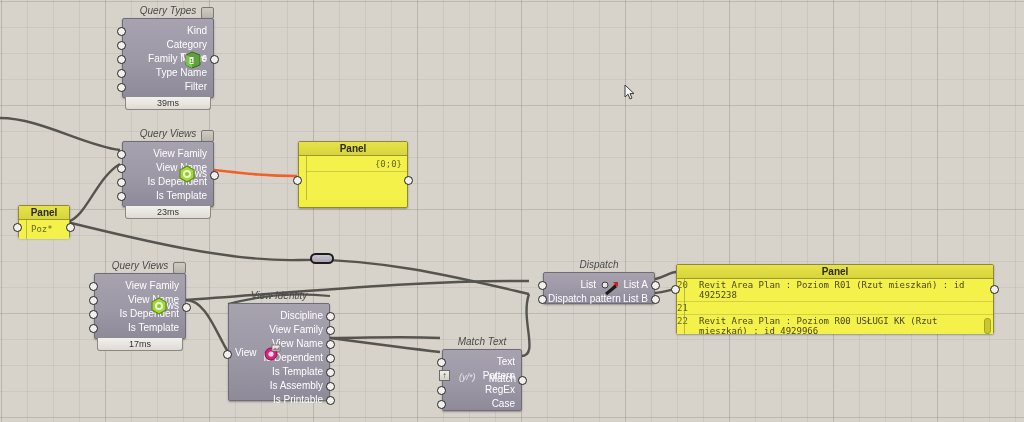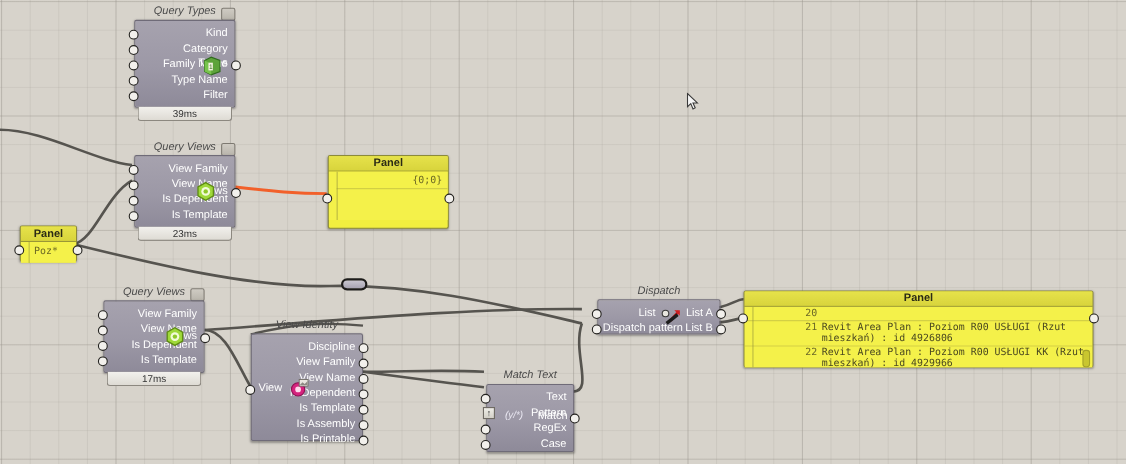--- a/index.html
+++ b/index.html
@@ -79,21 +79,21 @@
     font-size:10px;font-weight:bold;color:#2b2b16;text-align:center;
     height:13px;line-height:13px;
   }
   .panel-body{
     background:#f4f14a;position:relative;overflow:hidden;
     font-family:"DejaVu Sans Mono","Liberation Mono",monospace;
     font-size:9px;color:#4a4820;
   }
   .panel-body .gutterline{position:absolute;left:7px;top:0;bottom:0;width:1px;background:rgba(140,138,60,.55);}
   .listrow{display:flex;align-items:flex-start;padding:1px 4px 1px 0;border-bottom:1px solid rgba(150,147,60,.35);}
-  .listrow .idx{width:18px;flex:0 0 18px;text-align:right;padding-right:4px;color:#6a6726;padding-left:48px;}
+  .listrow .idx{width:18px;flex:0 0 18px;padding-right:4px;color:#6a6726;}
   .listrow .txt{flex:1 1 auto;white-space:normal;word-break:break-word;line-height:10px;}
   .vscroll{position:absolute;right:2px;width:5px;border-radius:3px;background:#c9c62f;border:1px solid #a5a228;}
   .panel-smalltext{font-family:"DejaVu Sans Mono","Liberation Mono",monospace;font-size:9px;color:#6b6824;}
 
   
   .wirepin{
     position:absolute;width:24px;height:11px;border-radius:6px;
     background:linear-gradient(to bottom,#c9c6cf,#a8a4b2);
     border:2px solid #1d1c1a;box-sizing:border-box;
   }
@@ -365,24 +365,24 @@
     <span class="port right" style="top:34px;"></span>
   </div>
 
   <div class="panel" style="left:676px;top:264px;width:318px;height:70px;">
     <div class="panel-head">Panel</div>
     <div class="panel-body" style="height:55px;">
       <div class="gutterline"></div>
 
       <div class="listrow">
         <span class="idx">20</span>
+        <span class="txt">Revit Area Plan : Poziom R01 (Rzut mieszkań) : id 4925238</span>
       </div>
       <div class="listrow">
         <span class="idx">21</span>
-        <span class="txt">Revit Area Plan : Poziom R00 USŁUGI (Rzut mieszkań) : id 4926806</span>
       </div>
       <div class="listrow">
         <span class="idx">22</span>
         <span class="txt" style="max-width:252px;">Revit Area Plan : Poziom R00 USŁUGI KK (Rzut mieszkań) : id 4929966</span>
       </div>
 
       <div class="vscroll" style="top:39px;height:14px;"></div>
     </div>
     <span class="port left" style="top:20px;"></span>
     <span class="port right" style="top:20px;"></span>

